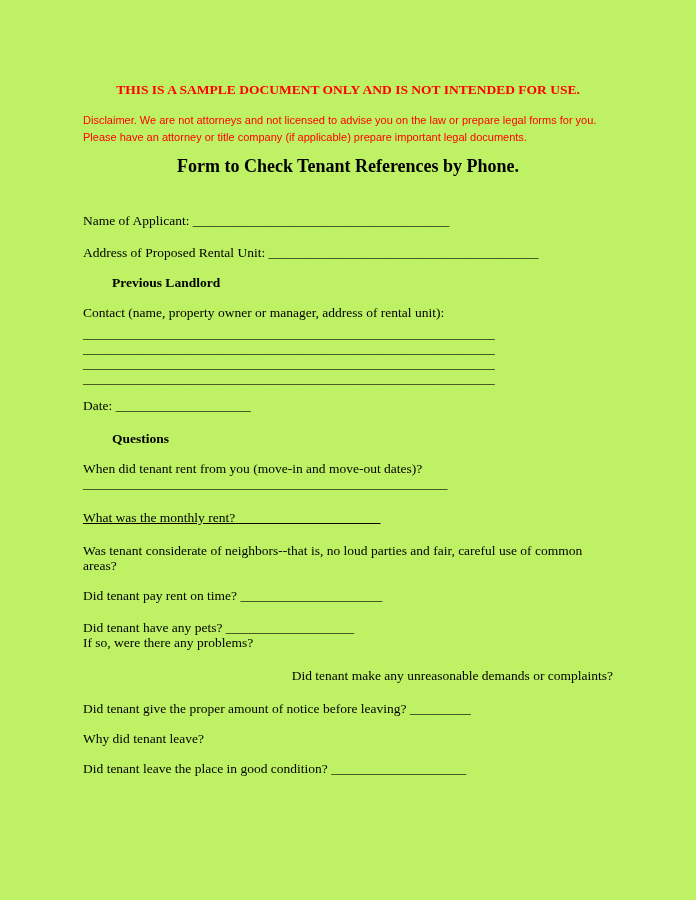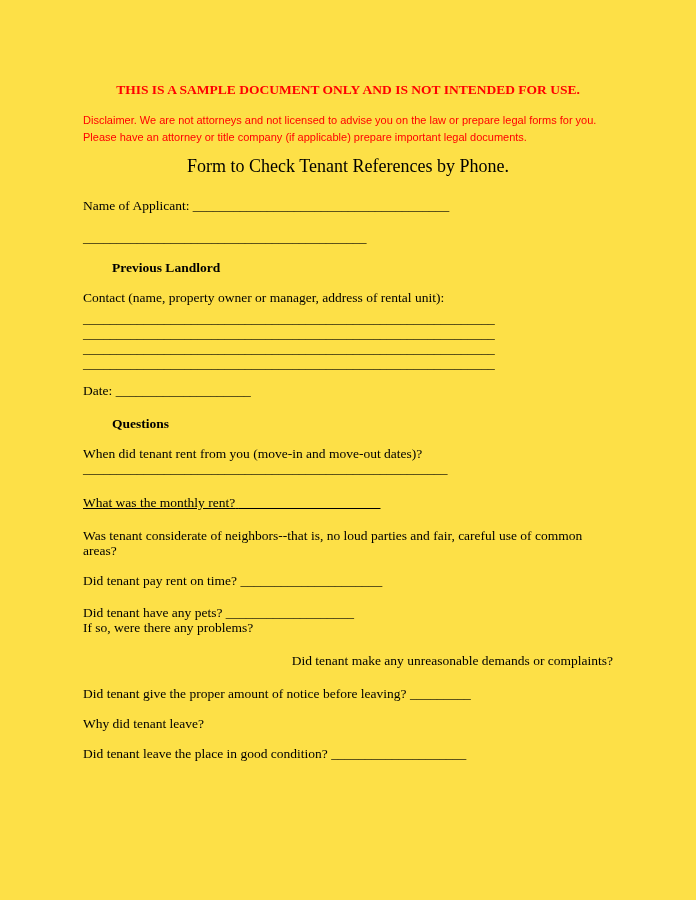--- a/index.html
+++ b/index.html
@@ -1,19 +1,19 @@
 <!DOCTYPE html>
 <html><head>
 <meta charset="utf-8">
 <style>
   html, body { margin:0; padding:0; background:#ffffff; }
   .page {
     position:relative;
     width:696px; height:900px;
-    background:#fde047;
+    background:#bef264;
     box-sizing:border-box;
     padding:82px 83px 0 83px;
     font-family:"Liberation Serif", serif;
     font-size:13.5px;
     color:#000000;
     overflow:hidden;
   }
   p, h1 { margin:0; padding:0; }
 
   .notice {
@@ -28,32 +28,32 @@
     width:600px;
     color:#FF0000;
     font-family:"Liberation Sans", sans-serif;
     font-size:11px;
   }
   .dline { display:block; white-space:nowrap; line-height:17px; }
 
   .title {
     margin-top:9px;
     font-size:18px;
-    font-weight:normal;
+    font-weight:bold;
     text-align:center;
     line-height:22px;
     font-family:"Liberation Serif", serif;
   }
 
   .row, .blk { line-height:15px; }
   .heading { font-weight:bold; line-height:15px;margin-left:29px; }
   .bline { display:block; white-space:nowrap; }
   .blank { white-space:nowrap; }
 
-  #row-name        { margin-top:21px; }
+  #row-name        { margin-top:36px; }
   #row-address     { margin-top:17px; }
   #row-address2    { margin-top:17px; }
   #h-prev          { margin-top:15px; }
   #row-contact     { margin-top:15px; }
   #contact-lines   { margin-top:6px;  }
   #row-date        { margin-top:12px; }
   #h-questions     { margin-top:18px; }
   #blk-rentperiod  { margin-top:15px; }
   #row-monthly     { margin-top:19px;text-decoration:underline; }
   #row-paytime     { margin-top:15px; }
@@ -76,24 +76,25 @@
     <span class="dline">Please have an attorney or title company (if applicable) prepare important legal documents.</span>
   </p>
 
   <h1 class="title">Form to Check Tenant References by Phone.</h1>
 
   <p class="row" id="row-name">
     <span>Name of Applicant:</span>
     <span class="blank">______________________________________</span>
   </p>
 
+  <p class="row" id="row-address">
+    <span>Address of Proposed Rental Unit:</span>
+    <span class="blank">________________________________________</span>
+  </p>
 
-  <p class="row" id="row-address2">
-    <span class="blank">__________________________________________</span>
-  </p>
 
   <p class="heading" id="h-prev">Previous Landlord</p>
 
   <p class="row" id="row-contact">Contact (name, property owner or manager, address of rental unit):</p>
 
   <p class="blk" id="contact-lines">
     <span class="bline">_____________________________________________________________</span>
     <span class="bline">_____________________________________________________________</span>
     <span class="bline">_____________________________________________________________</span>
     <span class="bline">_____________________________________________________________</span>

